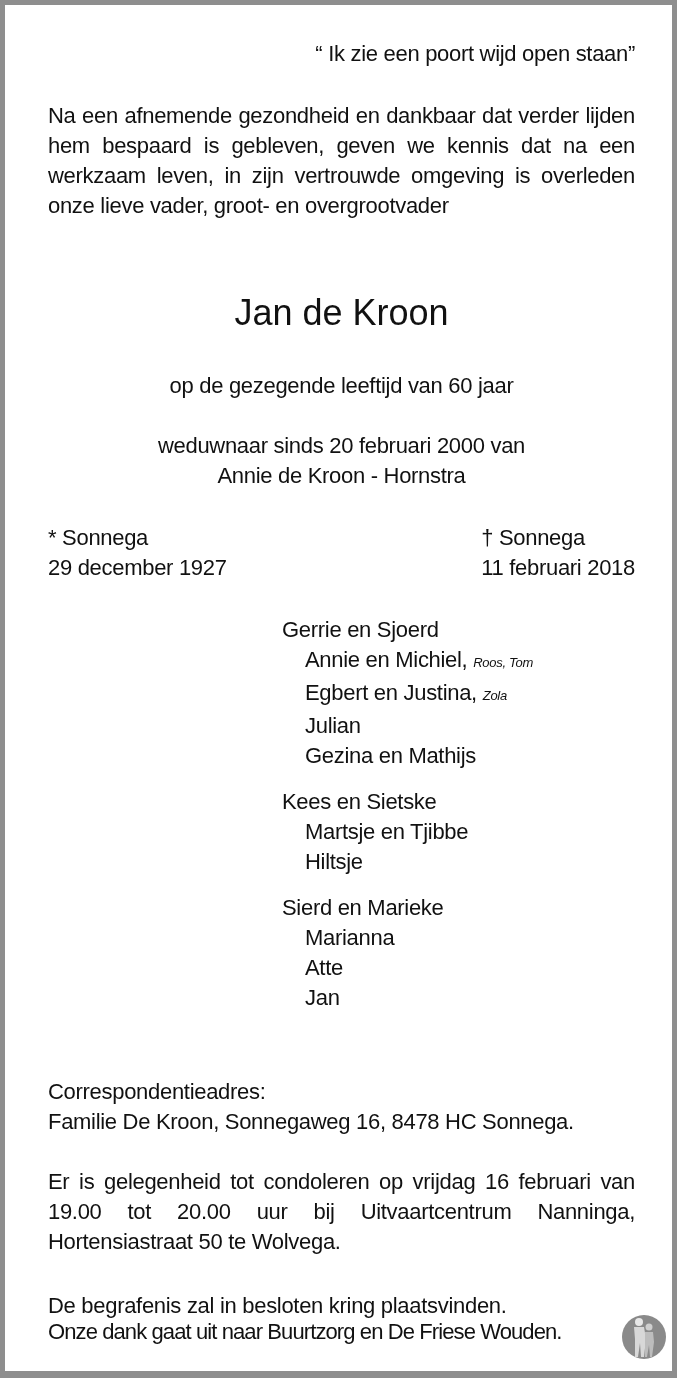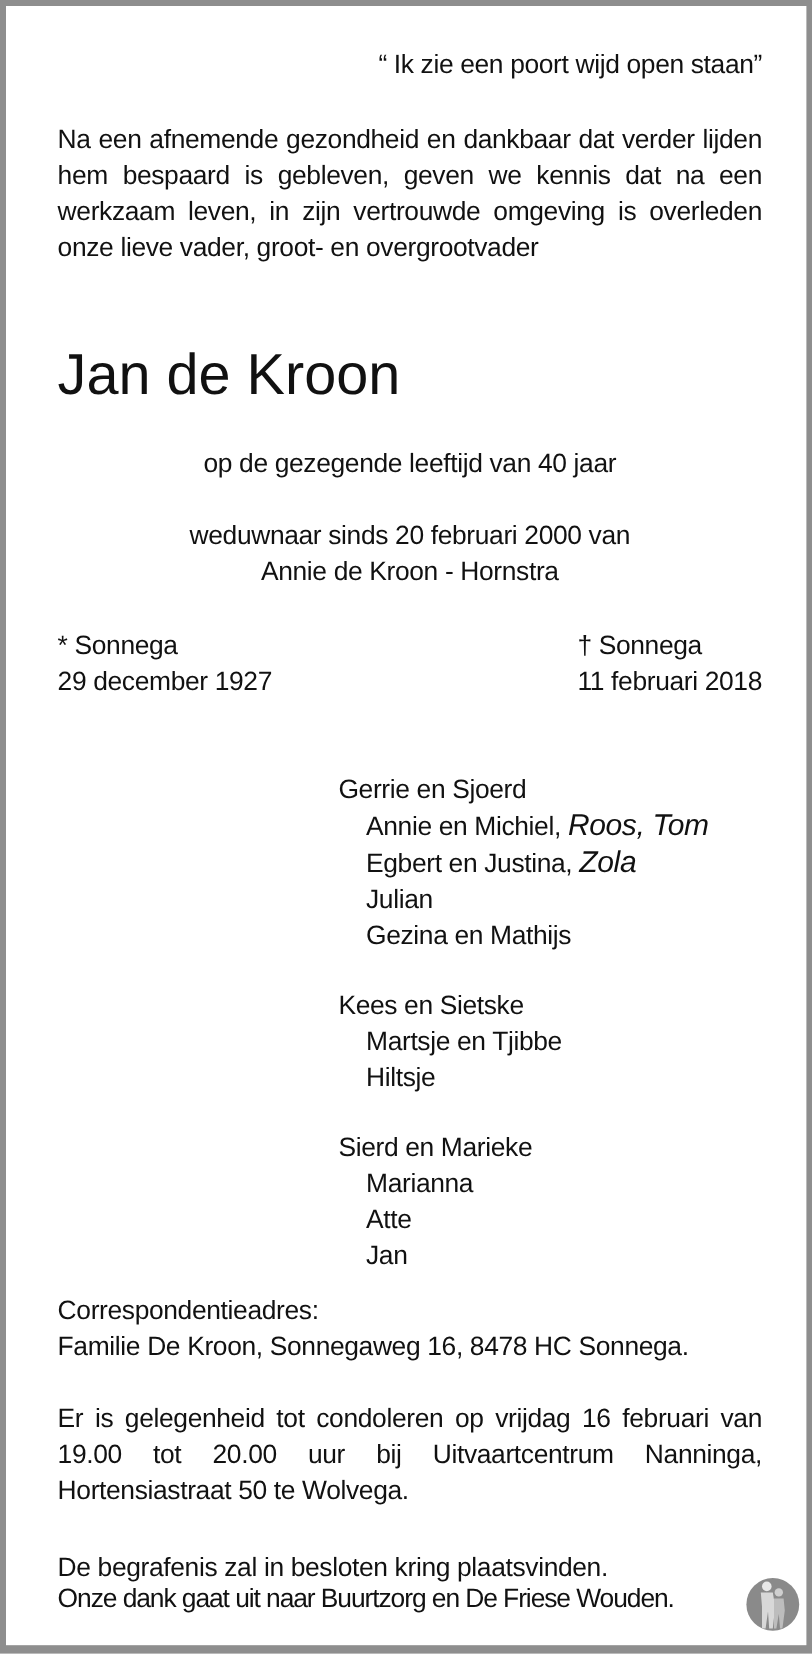--- a/index.html
+++ b/index.html
@@ -20,45 +20,45 @@
   .content {
     position: absolute;
     left: 43px; top: 0;
     width: 587px;
     font-size: 22px;
     line-height: 30px;
     letter-spacing: -0.3px;
   }
   .motto { position: absolute; top: 34px; right: 0; text-align: right; white-space: nowrap; }
   .intro { position: absolute; top: 96px; left: 0; width: 587px; text-align: justify; text-align-last: left; }
-  .name { position: absolute; top: 280px; left: 0; width: 587px; font-size: 48px; line-height: 56px; letter-spacing: 0; }
+  .name { position: absolute; top: 280px; left: 0; width: 587px; text-align: center; font-size: 36px; line-height: 56px; letter-spacing: 0; }
   .age { position: absolute; top: 366px; left: 0; width: 587px; text-align: center; }
   .widower { position: absolute; top: 426px; left: 0; width: 587px; text-align: center; }
   .birth { position: absolute; top: 518px; left: 0; }
   .death { position: absolute; top: 518px; right: 0; text-align: left; }
   .family { position: absolute; top: 610px; left: 234px; }
-  .group { margin-bottom: 16px; margin-top: 28px; }
+  .group { margin-bottom: 16px; }
   .child { padding-left: 23px; }
-  .child i { font-size: 25px; }
+  .child i { font-size: 13px; }
   .corr { position: absolute; top: 1072px; left: 0; width: 587px; }
   .condo { position: absolute; top: 1162px; left: 0; width: 587px; text-align: justify; text-align-last: left; }
   .funeral { position: absolute; top: 1262px; left: 0; margin-top: 24px; }
   .thanks { position: absolute; top: 1312px; left: 0; white-space: nowrap; letter-spacing: -0.9px; }
   .logo { position: absolute; right: 4px; bottom: 10px; width: 48px; height: 48px; }
   .line { display: block; }
 </style>
 </head>
 <body>
 
 <div class="card">
   <div class="content">
     <div class="motto">“ Ik zie een poort wijd open staan”</div>
     <div class="intro">Na een afnemende gezondheid en dankbaar dat verder lijden hem bespaard is gebleven, geven we kennis dat na een werkzaam leven, in zijn vertrouwde omgeving is overleden onze lieve vader, groot- en overgrootvader</div>
     <div class="name">Jan de Kroon</div>
-    <div class="age">op de gezegende leeftijd van 40 jaar</div>
+    <div class="age">op de gezegende leeftijd van 60 jaar</div>
     <div class="widower">
       <span class="line">weduwnaar sinds 20 februari 2000 van</span>
       <span class="line">Annie de Kroon - Hornstra</span>
     </div>
     <div class="birth">
       <span class="line">* Sonnega</span>
       <span class="line">29 december 1927</span>
     </div>
     <div class="death">
       <span class="line">† Sonnega</span>

